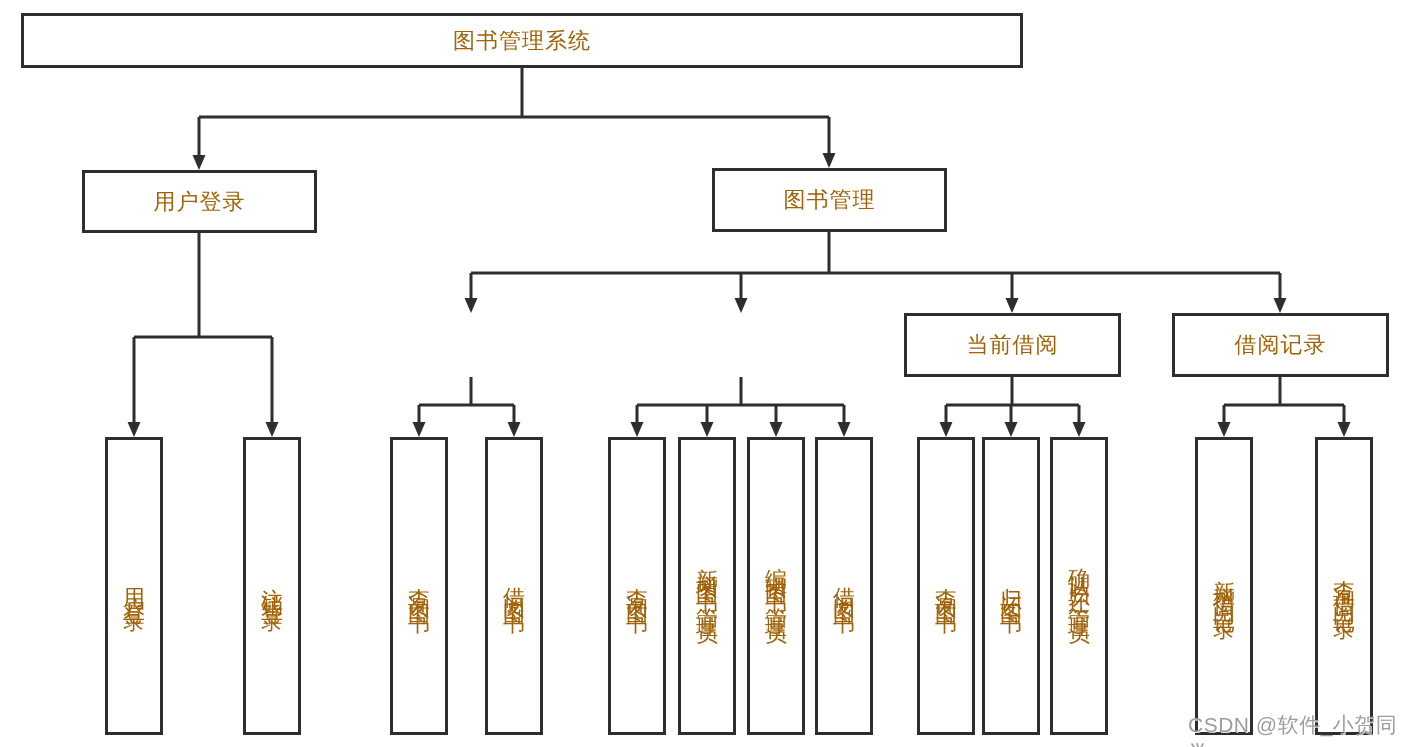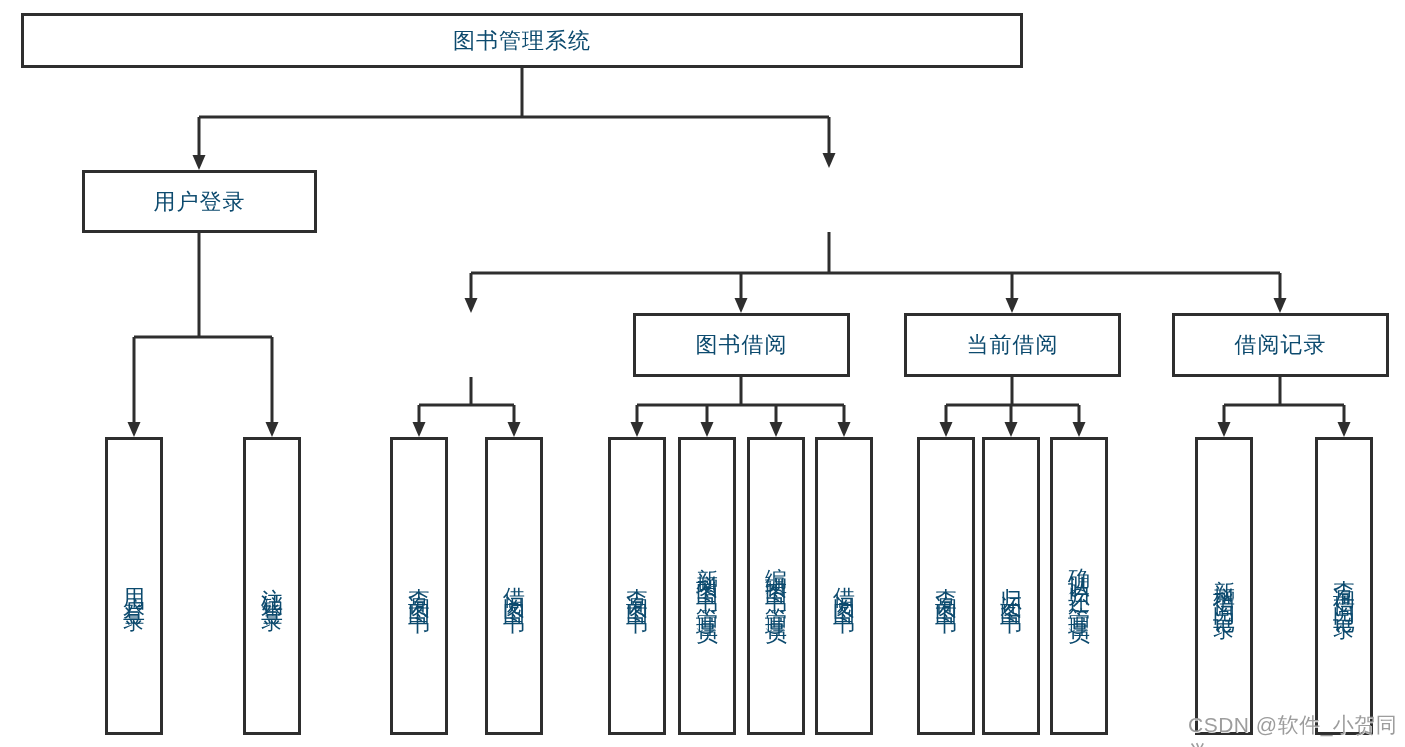--- a/index.html
+++ b/index.html
@@ -12,21 +12,21 @@
   }
   .wires{position:absolute;left:0;top:0;width:1405px;height:747px;}
   .wires path{stroke:#2e2e2e;stroke-width:3;fill:none;}
   .wires polygon{fill:#2e2e2e;stroke:none;}
   .node{
     position:absolute;
     box-sizing:border-box;
     background:#ffffff;
     border:3px solid #2e2e2e;
     display:flex;align-items:center;justify-content:center;
-    color:#0c4a6e;
+    color:#a16207;
     font-size:22px;
     line-height:1;
     white-space:nowrap;
   }
   .node .lbl{letter-spacing:1px;}
   .leaf .lbl{
     writing-mode:vertical-rl;
     text-orientation:mixed;
     letter-spacing:8px;
     line-height:1;
@@ -106,24 +106,24 @@
     </g>
   </svg>
 
   <div class="node" style="left:21px;top:13px;width:1002px;height:55px;">
     <span class="lbl">图书管理系统</span>
   </div>
 
   <div class="node" style="left:82px;top:170px;width:235px;height:63px;">
     <span class="lbl">用户登录</span>
   </div>
+  <div class="node" style="left:712px;top:168px;width:235px;height:64px;">
+    <span class="lbl">图书管理</span>
+  </div>
 
-  <div class="node" style="left:633px;top:313px;width:217px;height:64px;">
-    <span class="lbl">图书借阅</span>
-  </div>
   <div class="node" style="left:904px;top:313px;width:217px;height:64px;align-items:center;">
     <span class="lbl">当前借阅</span>
   </div>
   <div class="node" style="left:1172px;top:313px;width:217px;height:64px;">
     <span class="lbl">借阅记录</span>
   </div>
 
   <div class="node leaf" style="left:105px;top:437px;width:58px;height:298px;">
     <span class="lbl">用户登录</span>
   </div>

